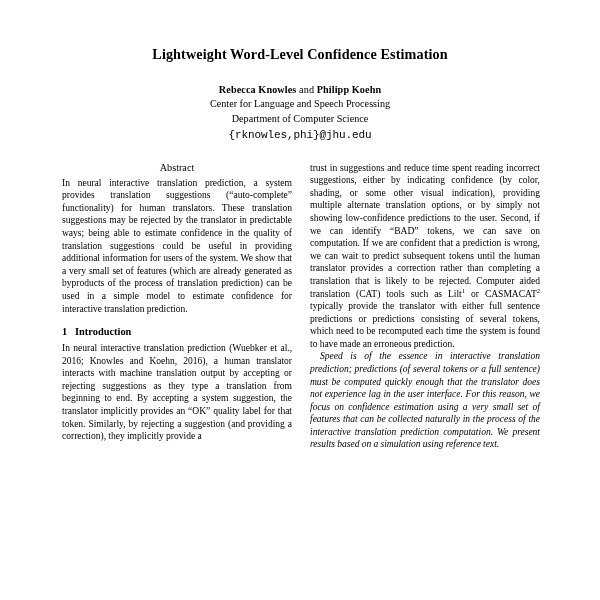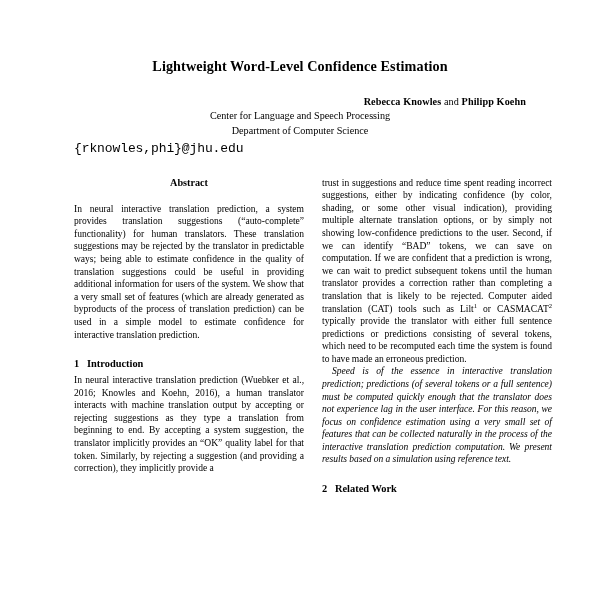--- a/index.html
+++ b/index.html
@@ -11,78 +11,79 @@
     width: 600px;
     height: 600px;
     overflow: hidden;
     font-family: "Liberation Serif", serif;
     color: #000000;
   }
   .page {
     position: relative;
     width: 600px;
     height: 600px;
-    padding: 12px;
+    padding: 0;
     box-sizing: border-box;
     background: #ffffff;
   }
   .content {
     padding: 44px 62px 0 62px;
     box-sizing: border-box;
   }
   .title {
     text-align: center;
     font-family: "Liberation Serif", serif;
     font-weight: bold;
     font-size: 14.2px;
     line-height: 1.42;
     letter-spacing: 0.1px;
     margin: 0 0 0 0;
   }
   .title .line2 { display: block; }
   .authors {
-    text-align: right;
+    text-align: center;
     font-size: 10.2px;
     font-weight: bold;
     margin-top: 20px;
     letter-spacing: 0.1px;
   }
   .authors .plain { font-weight: normal; }
   .affil {
     text-align: center;
     font-size: 10.2px;
     line-height: 1.45;
     margin-top: 2px;
   }
   .email {
+    text-align: center;
     font-family: "Liberation Mono", monospace;
-    font-size: 13px;
+    font-size: 11px;
     margin-top: 2px;
     letter-spacing: -0.1px;
   }
   .columns {
     display: flex;
     margin-top: 21px;
     gap: 18px;
   }
   .col {
     width: 230px;
     flex: 0 0 230px;
   }
   .sec-head {
     font-size: 10.2px;
-    font-weight: bold;
+    font-weight: normal;
     text-align: center;
-    margin-bottom: 15px;
+    margin-bottom: 4px;
   }
   .sec-head-left {
     font-size: 10.4px;
     font-weight: bold;
     text-align: left;
-    margin-top: 17px;
+    margin-top: 11px;
     margin-bottom: 5px;
   }
   .sec-head-left .num { display: inline-block; min-width: 13px; }
   p.body {
     font-size: 9.55px;
     line-height: 1.318;
     text-align: justify;
     margin: 0;
     letter-spacing: -0.02px;
     word-spacing: -0.1px;
@@ -121,20 +122,17 @@
         <div class="sec-head-left">
           <span class="num">1</span><span>Introduction</span>
         </div>
         <p class="body">In neural interactive translation prediction (Wuebker et al., 2016; Knowles and Koehn, 2016), a human translator interacts with machine translation output by accepting or rejecting suggestions as they type a translation from beginning to end. By accepting a system suggestion, the translator implicitly provides an “OK” quality label for that token. Similarly, by rejecting a suggestion (and providing a correction), they implicitly provide a</p>
       </div>
 
       <div class="col">
         <p class="body"><span>trust in suggestions and reduce time spent reading incorrect suggestions, either by indicating confidence (by color, shading, or some other visual indication), providing multiple alternate translation options, or by simply not showing low-confidence predictions to the user. Second, if we can identify “BAD” tokens, we can save on computation. If we are confident that a prediction is wrong, we can wait to predict subsequent tokens until the human translator provides a correction rather than completing a translation that is likely to be rejected. Computer aided translation (CAT) tools such as Lilt</span><sup>1</sup><span> or CASMACAT</span><sup>2</sup><span> typically provide the translator with either full sentence predictions or predictions consisting of several tokens, which need to be recomputed each time the system is found to have made an erroneous prediction.</span></p>
         <p class="body">Speed is of the essence in interactive translation prediction; predictions (of several tokens or a full sentence) must be computed quickly enough that the translator does not experience lag in the user interface. For this reason, we focus on confidence estimation using a very small set of features that can be collected naturally in the process of the interactive translation prediction computation. We present results based on a simulation using reference text.</p>
 
-        <div class="sec-head-left">
-          <span class="num">2</span><span>Related Work</span>
-        </div>
       </div>
 
     </div>
   </div>
 </div>
 
 </body></html>

